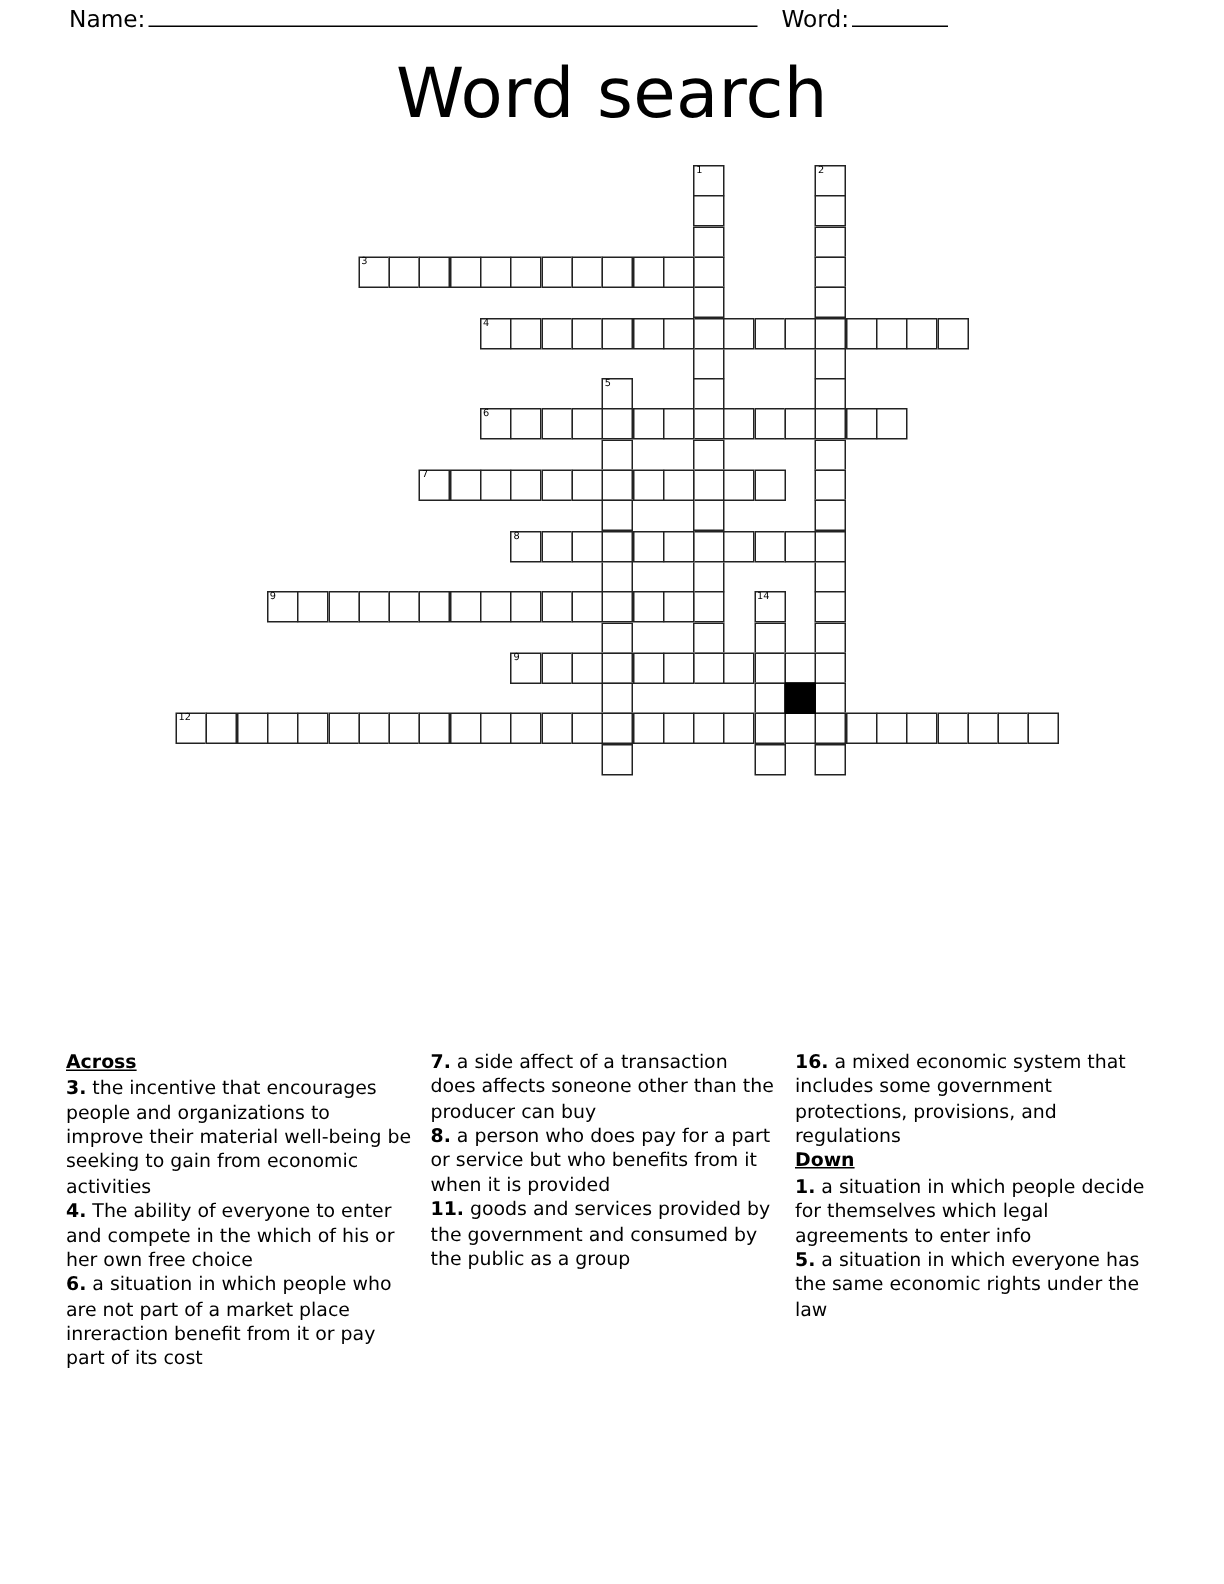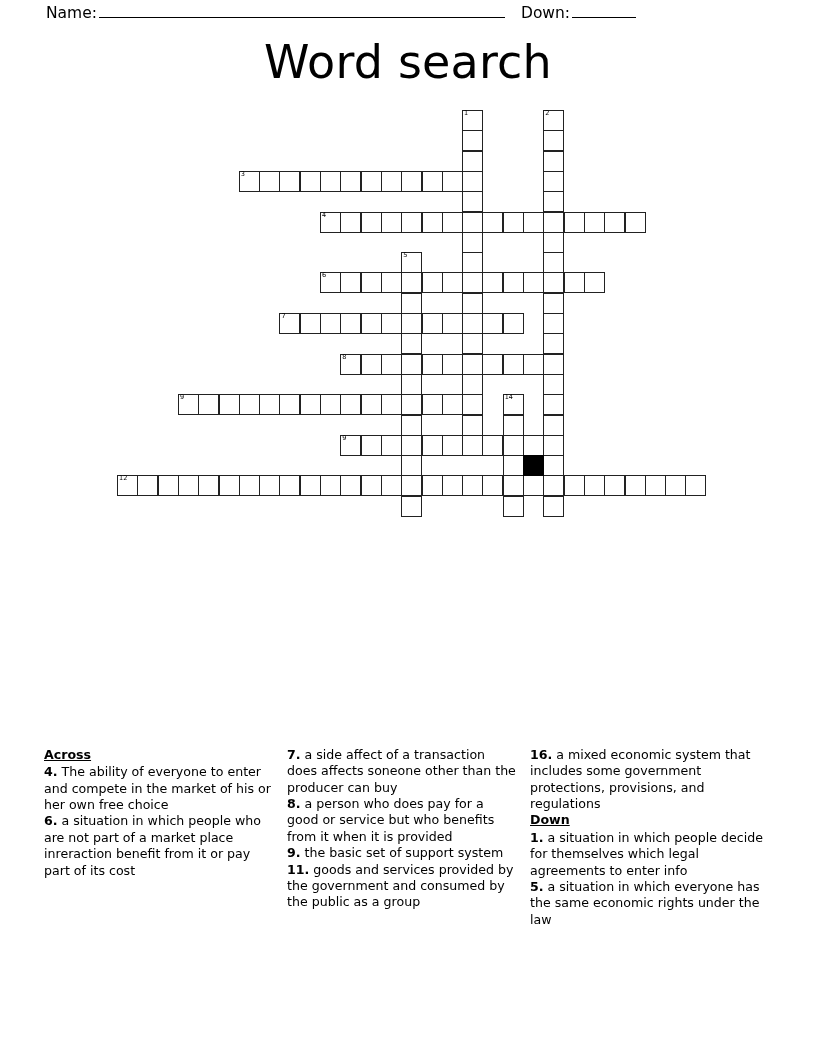--- a/index.html
+++ b/index.html
@@ -74,39 +74,39 @@
   
   #clues {
     position: absolute;
     left: 44px; top: 700px;
     width: 728px; height: 300px;
     display: flex;
     gap: 0px;
     font-size: 12.6px;
     line-height: 1.30;
   }
-  .clue-col { width: 243px; padding-right: 12px; margin-top: 47px; }
+  .clue-col { width: 243px; padding-right: 12px; }
   #clue-col-3 { width: 242px; padding-right: 0; }
   .clue-heading {
     font-weight: bold;
     text-decoration: underline;
     display: block;
     margin-bottom: 1px;
   }
   .clue-item { display: block; }
   .clue-num { font-weight: bold; }
 </style>
 </head>
 <body>
 
 <div id="header-row">
   <span class="hdr-label">Name:</span>
   <span class="hdr-rule" id="name-rule"></span>
   <span id="header-spacer"></span>
-  <span class="hdr-label">Down:</span>
+  <span class="hdr-label">Word:</span>
   <span class="hdr-rule" id="date-rule"></span>
 </div>
 
 <div id="puzzle-title">Word search</div>
 
 <div id="crossword-grid">
     <div class="cw-cell" style="left: 462.1px; top: 110px;">
       <span class="cw-num">1</span>
     </div>
     <div class="cw-cell" style="left: 462.1px; top: 130.3px;"></div>
@@ -285,27 +285,27 @@
     <div class="cw-cell" style="left: 624.5px; top: 475.4px;"></div>
     <div class="cw-cell" style="left: 644.8px; top: 475.4px;"></div>
     <div class="cw-cell" style="left: 665.1px; top: 475.4px;"></div>
     <div class="cw-cell" style="left: 685.4px; top: 475.4px;"></div>
     <div class="cw-cell blocked" style="left: 523px; top: 455.1px;"></div>
   </div>
 
 <div id="clues">
   <div class="clue-col" id="clue-col-1">
       <span class="clue-heading">Across</span>
-      <span class="clue-item"><span class="clue-num">4.</span><span class="clue-text"> The ability of everyone to enter and compete in the market of his or her own free choice</span></span>
+      <span class="clue-item"><span class="clue-num">3.</span><span class="clue-text"> the incentive that encourages people and organizations to improve their material well-being be seeking to gain from economic activities</span></span>
+      <span class="clue-item"><span class="clue-num">4.</span><span class="clue-text"> The ability of everyone to enter and compete in the which of his or her own free choice</span></span>
       <span class="clue-item"><span class="clue-num">6.</span><span class="clue-text"> a situation in which people who are not part of a market place inreraction benefit from it or pay part of its cost</span></span>
     </div>
   <div class="clue-col" id="clue-col-2">
       <span class="clue-item"><span class="clue-num">7.</span><span class="clue-text"> a side affect of a transaction does affects soneone other than the producer can buy</span></span>
-      <span class="clue-item"><span class="clue-num">8.</span><span class="clue-text"> a person who does pay for a good or service but who benefits from it when it is provided</span></span>
-      <span class="clue-item"><span class="clue-num">9.</span><span class="clue-text"> the basic set of support system</span></span>
+      <span class="clue-item"><span class="clue-num">8.</span><span class="clue-text"> a person who does pay for a part or service but who benefits from it when it is provided</span></span>
       <span class="clue-item"><span class="clue-num">11.</span><span class="clue-text"> goods and services provided by the government and consumed by the public as a group</span></span>
     </div>
   <div class="clue-col" id="clue-col-3">
       <span class="clue-item"><span class="clue-num">16.</span><span class="clue-text"> a mixed economic system that includes some government protections, provisions, and regulations</span></span>
       <span class="clue-heading">Down</span>
       <span class="clue-item"><span class="clue-num">1.</span><span class="clue-text"> a situation in which people decide for themselves which legal agreements to enter info</span></span>
       <span class="clue-item"><span class="clue-num">5.</span><span class="clue-text"> a situation in which everyone has the same economic rights under the law</span></span>
     </div>
 </div>
 

